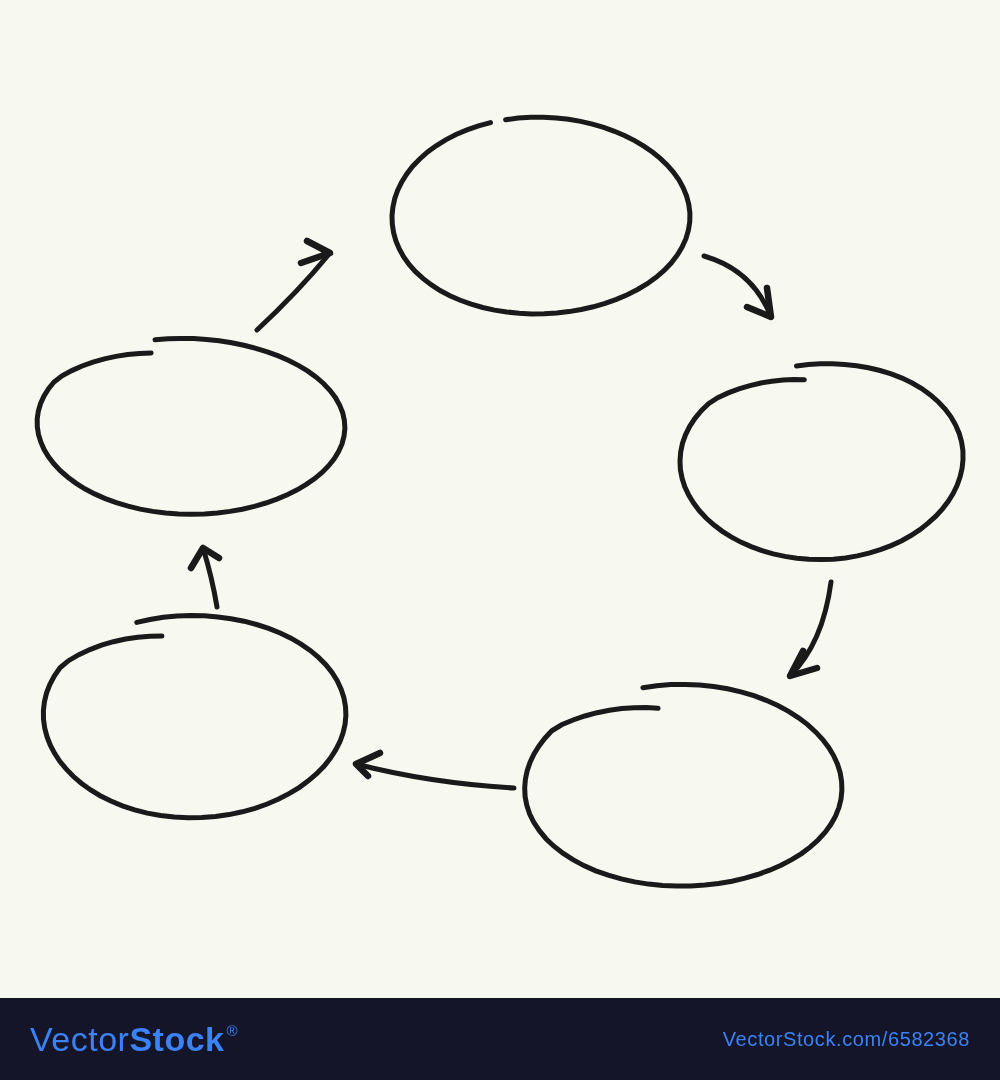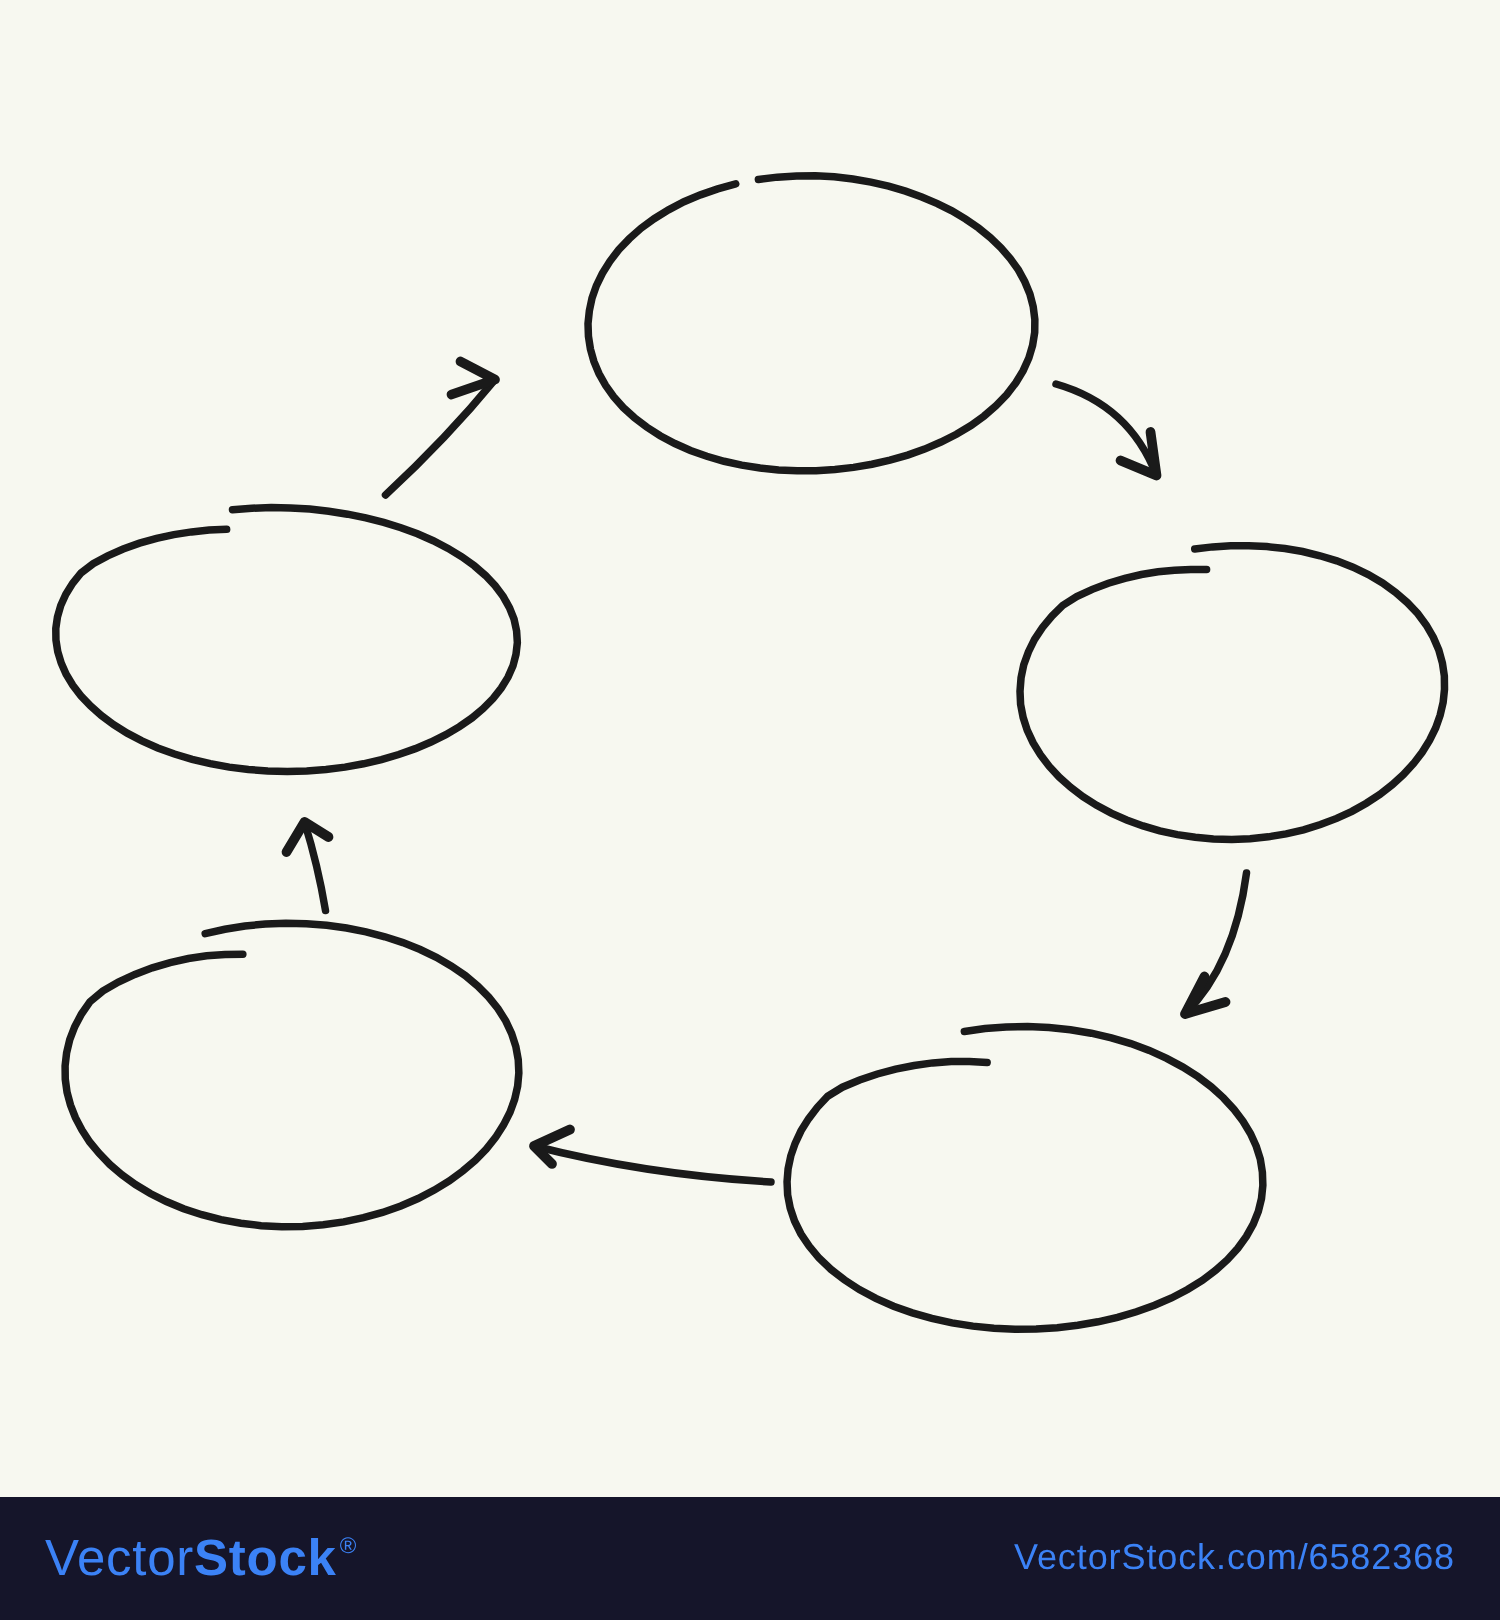--- a/index.html
+++ b/index.html
@@ -26,21 +26,21 @@
     letter-spacing:0.5px;
     white-space:nowrap;
   }
   .logo .bd{font-weight:700;}
   .logo sup{
     font-size:15px;
     position:relative;top:-2px;left:2px;
     font-weight:400;
   }
   .credit{
-    font-size:24px;
+    font-size:20px;
     font-weight:400;
     letter-spacing:0.6px;
     white-space:nowrap;
     text-align:center;
   }
 </style>
 </head>
 <body>
 
 <div class="stage" style="background: rgb(247, 248, 240);">

